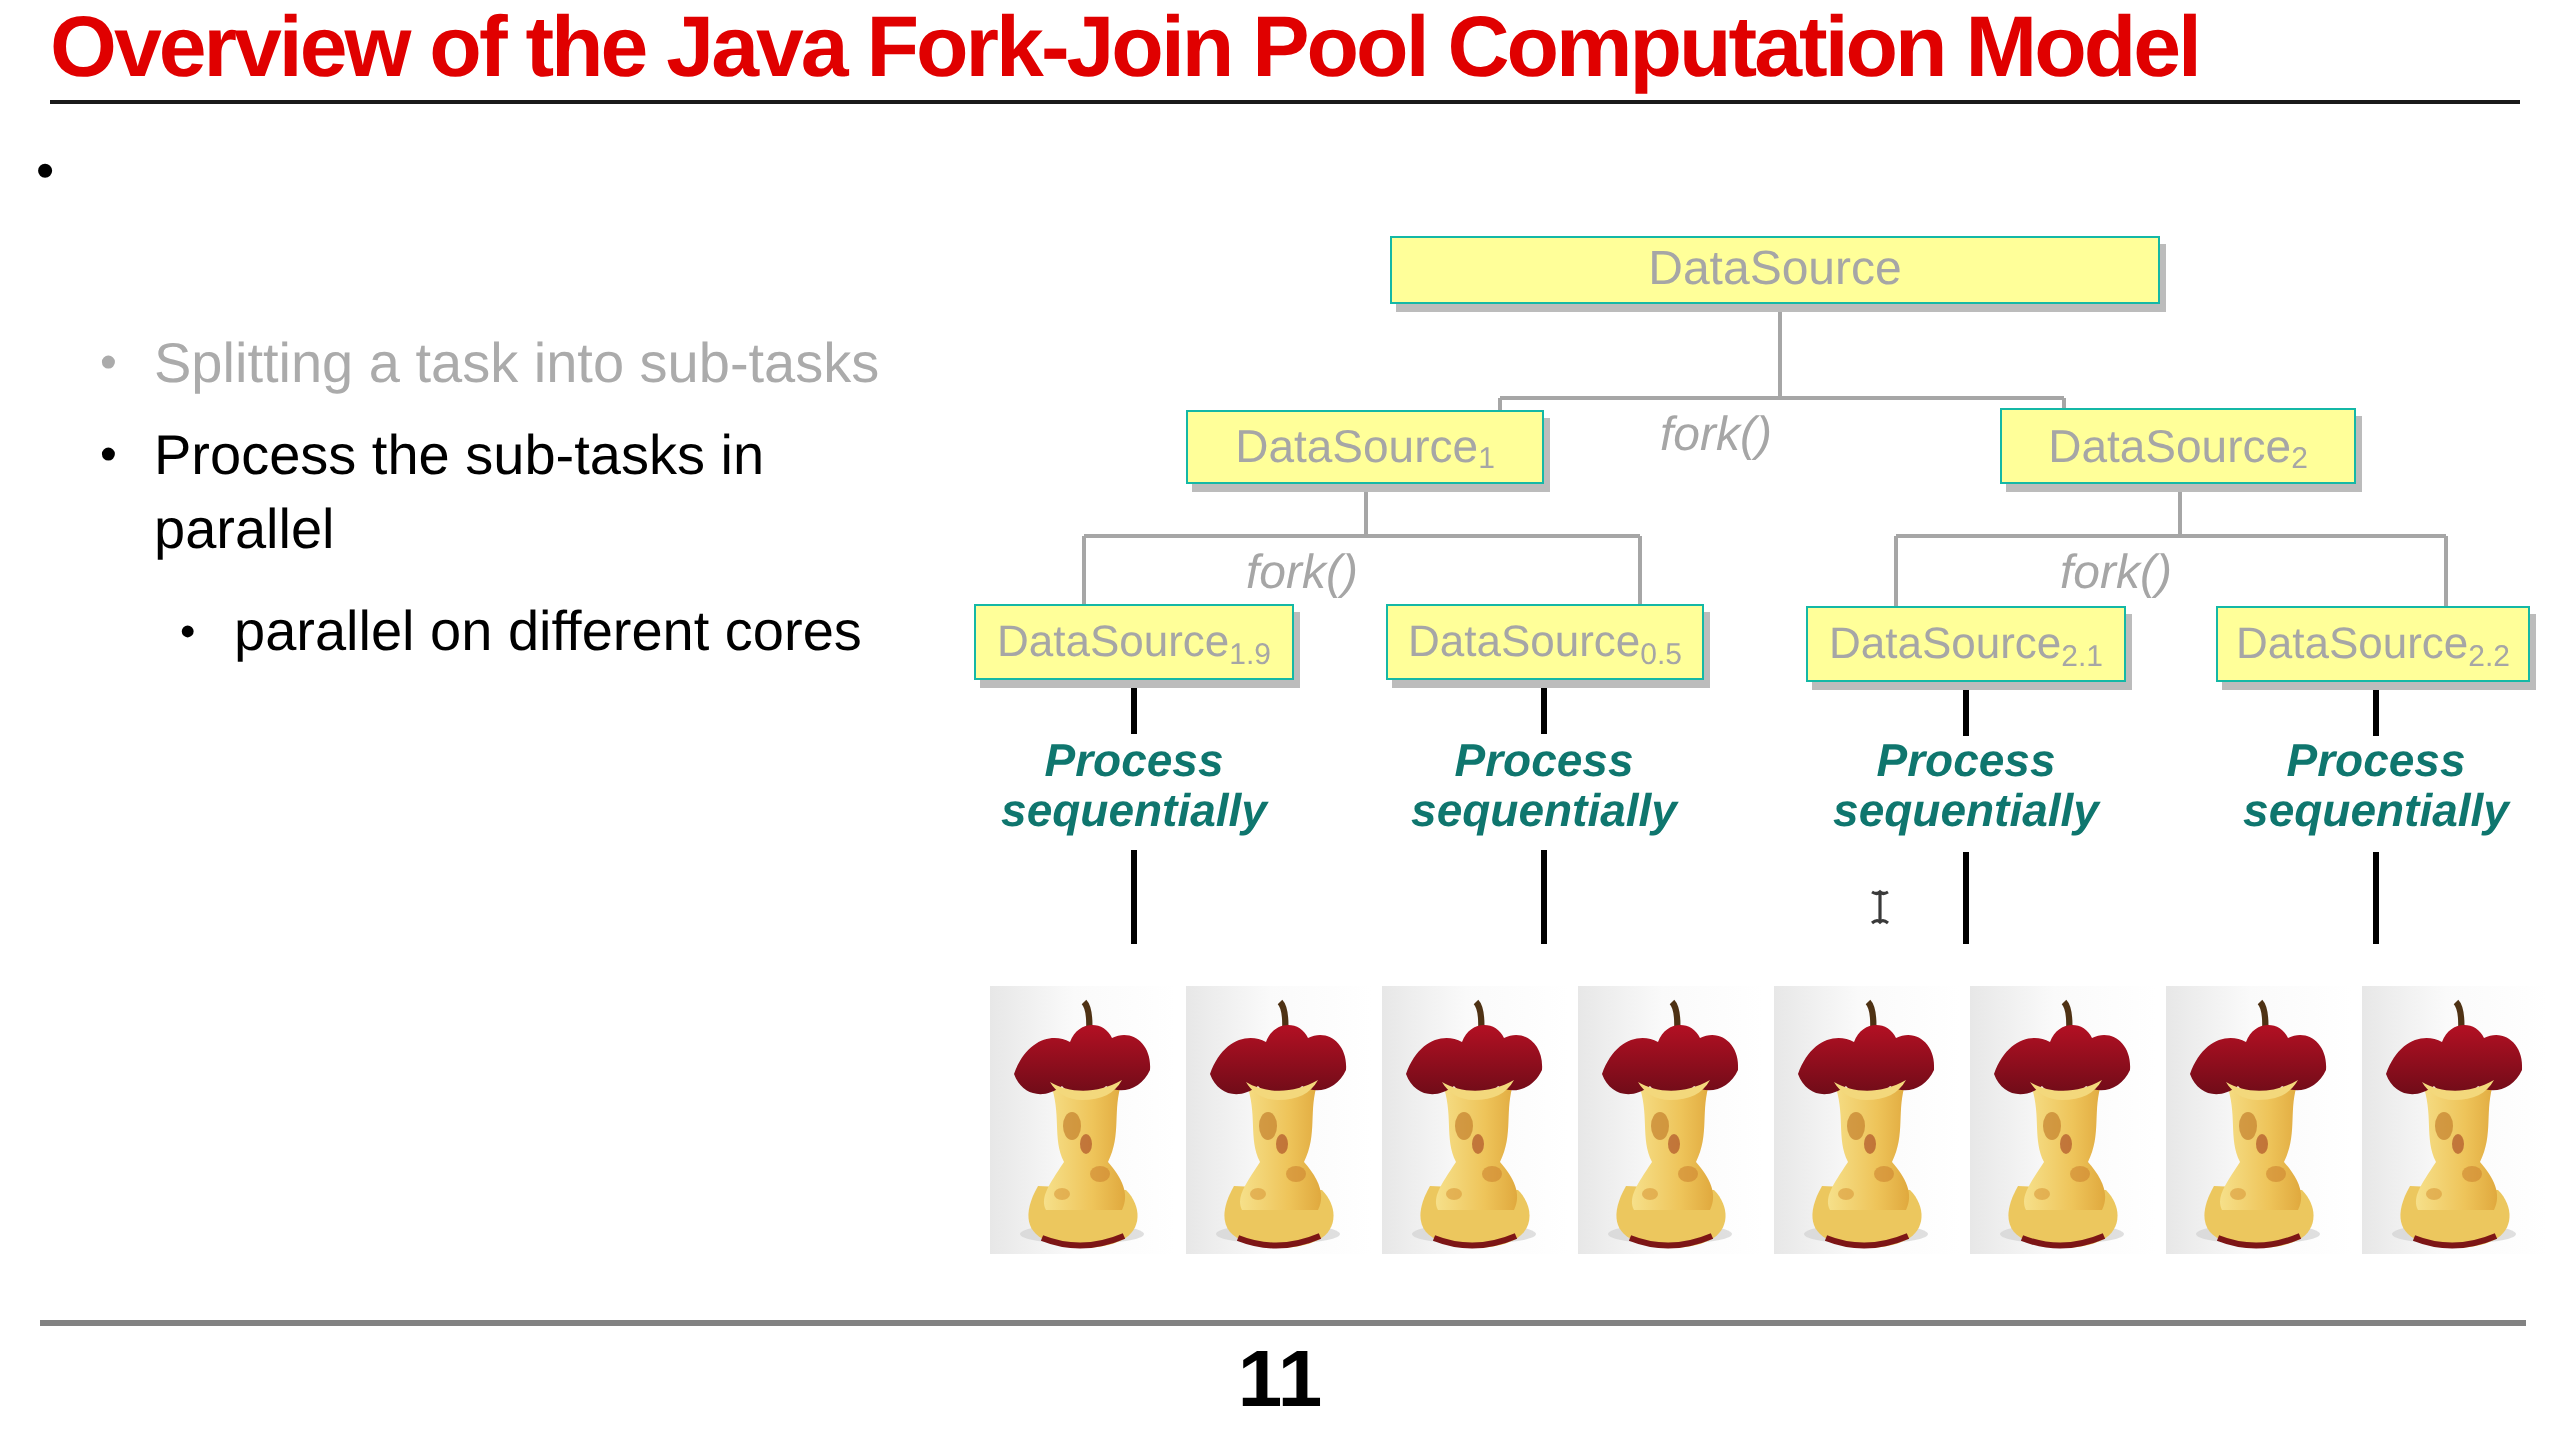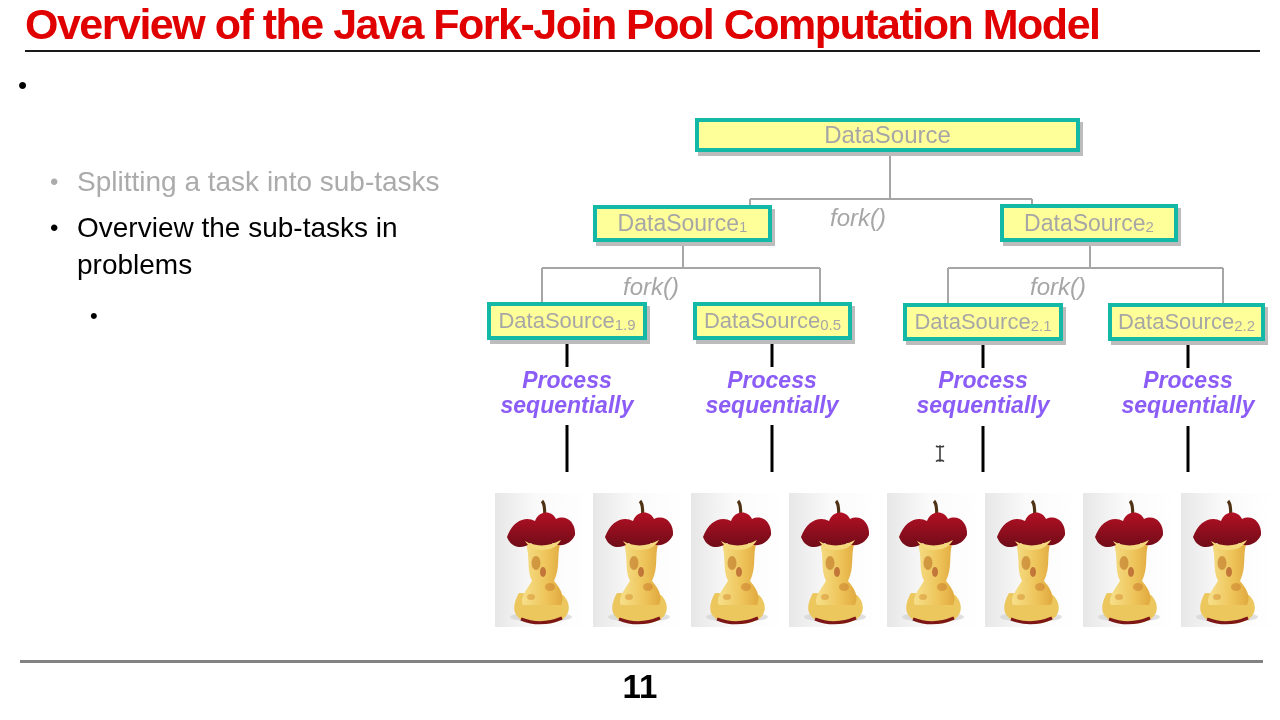--- a/index.html
+++ b/index.html
@@ -21,40 +21,40 @@
   .lv1 .b-dot { width:27px; font-size:26px; }
   .lv2 { font-size:28px; line-height:37px; color:#000; }
   .lv2 .b-dot { width:27px; font-size:24px; }
   .lv2.gray { color:#ababab; }
   .lv3 { font-size:28px; line-height:38px; color:#000; }
   .lv3 .b-dot { width:27px; font-size:22px; }
 
   
   .diagram { position:absolute; left:480px; top:100px; width:800px; height:395px; }
   .tree-lines { position:absolute; left:0; top:0; }
-  .ybox { position:absolute; background:#ffff99; border:4px solid #14b8a6;
+  .ybox { position:absolute; background:#ffff99; border:1px solid #14b8a6;
           box-shadow:3px 4px 0 #bcbcbc; color:#a6a6a6;
           display:flex; align-items:center; justify-content:center;
           font-size:23px; white-space:nowrap; }
   .ybox .sub { font-size:15px; vertical-align:-6px; line-height:1; align-self:flex-end; margin-bottom:4px; }
   .fork-label { position:absolute; width:120px; font-style:italic;
                 font-size:24px; color:#a6a6a6; }
   .proc-label { position:absolute; width:150px; text-align:center; font-style:italic;
-                font-weight:600; font-size:23px; line-height:25px; color:#8b5cf6; }
+                font-weight:600; font-size:23px; line-height:25px; color:#0f766e; }
   .cursor-ibeam { position:absolute; left:452px; top:344px; }
 
   
   .apple-strip { position:absolute; left:495px; top:493px; height:134px; display:flex; }
   .apple-tile { width:93px; height:134px; margin-right:5px; }
   .apple-tile svg { display:block; }
 
   
   .footer-line { position:absolute; left:20px; top:660px; width:1243px; height:3px; background:#828282; }
   .page-number { position:absolute; left:0; top:668px; width:1280px; text-align:center;
-                 font-size:33px; font-weight:bold; color:#000; }
+                 font-size:40px; font-weight:bold; color:#000; }
 </style>
 </head>
 <body>
 
 <div class="slide">
 
   <div class="title">Overview of the Java Fork-Join Pool Computation Model</div>
   <div class="title-underline"></div>
 
   <div class="bullet lv1" style="left:18px; top:66px;">
@@ -66,28 +66,29 @@
   <div class="bullet lv2 gray" style="left:50px; top:163px;">
     <span class="b-dot">•</span>
     <div class="b-text">
       <div>Splitting a task into sub-tasks</div>
     </div>
   </div>
 
   <div class="bullet lv2" style="left:50px; top:209px;">
     <span class="b-dot">•</span>
     <div class="b-text">
-      <div>Overview the sub-tasks in</div>
-      <div>problems</div>
+      <div>Process the sub-tasks in</div>
+      <div>parallel</div>
     </div>
   </div>
 
   <div class="bullet lv3" style="left:90px; top:297px;">
     <span class="b-dot">•</span>
     <div class="b-text">
+      <div>parallel on different cores</div>
     </div>
   </div>
 
   <div class="diagram">
 
     <svg class="tree-lines" width="800" height="395" viewBox="0 0 800 395">
       <g stroke="#a6a6a6" stroke-width="2" fill="none">
         <path d="M410,52 V99"></path>
         <path d="M270,99 H552"></path>
         <path d="M270,99 V105"></path>

